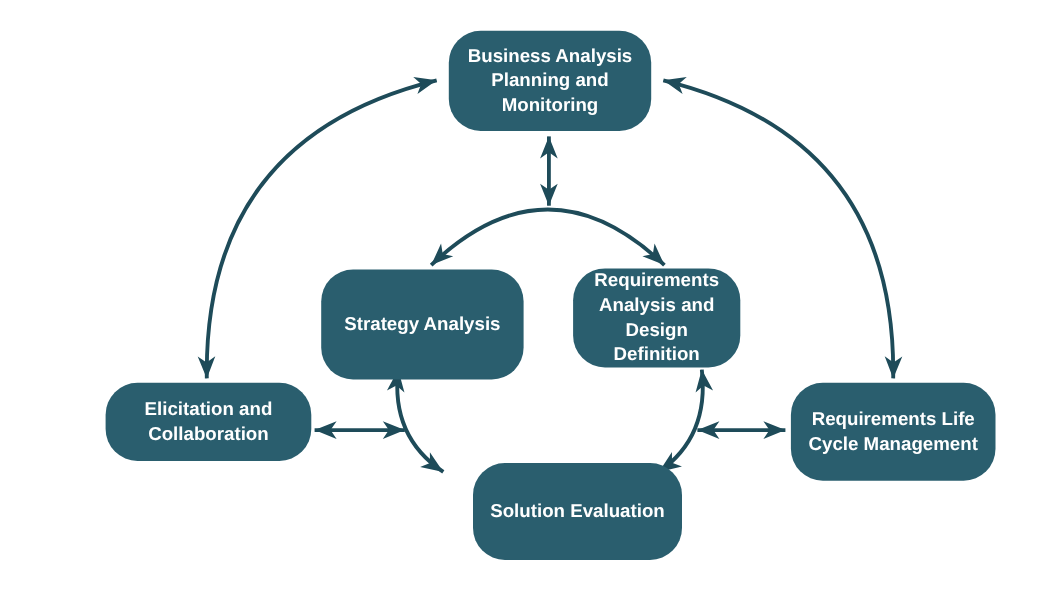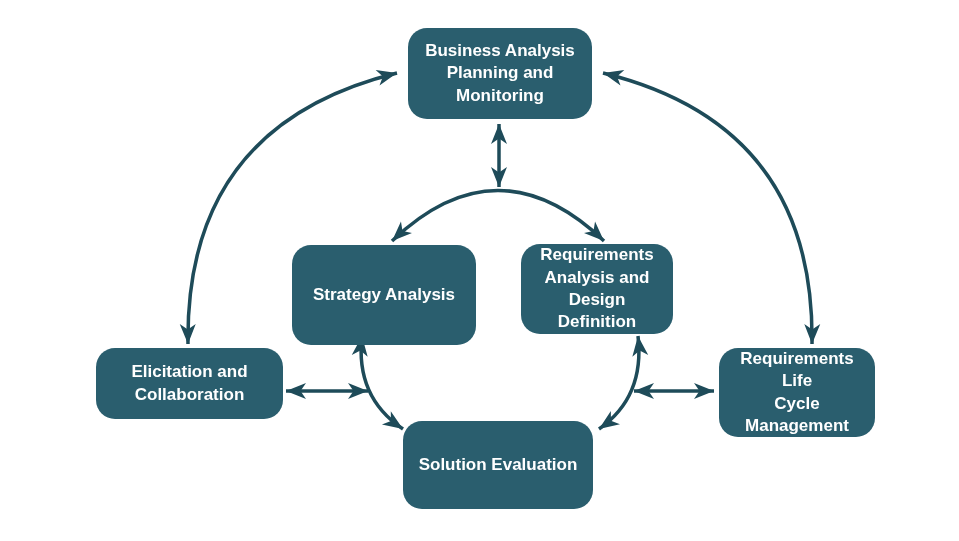--- a/index.html
+++ b/index.html
@@ -17,39 +17,39 @@
   }
   .arrow-layer {
     position: absolute;
     left: 0; top: 0;
     width: 959px;
     height: 541px;
   }
   .box {
     position: absolute;
     background: #2a5e6e;
-    border-radius: 19px;
+    border-radius: 29px;
     display: flex;
     align-items: center;
     justify-content: center;
     text-align: center;
     color: #ffffff;
     font-weight: bold;
     font-size: 17px;
     line-height: 1.32;
     white-space: pre-line;
     box-sizing: border-box;
     padding: 4px 8px;
   }
   .box-planning    { left: 408px; top: 28px;  width: 184px; height: 91px; }
   .box-strategy    { left: 292px; top: 245px; width: 184px; height: 100px; }
   .box-radd        { left: 521px; top: 244px; width: 152px; height: 90px; }
   .box-elicitation { left: 96px;  top: 348px; width: 187px; height: 71px; }
-  .box-rlcm        { left: 719px; top: 348px; width: 156px; height: 89px; }
-  .box-solution    { left: 403px; top: 421px; width: 190px; height: 88px; }
+  .box-rlcm        { left: 719px; top: 348px; width: 186px; height: 89px; }
+  .box-solution    { left: 430px; top: 421px; width: 190px; height: 88px; }
   .conn {
     fill: none;
     stroke: #1e4b59;
     stroke-width: 3.5;
   }
 </style>
 </head>
 <body>
 
 <div class="canvas">

